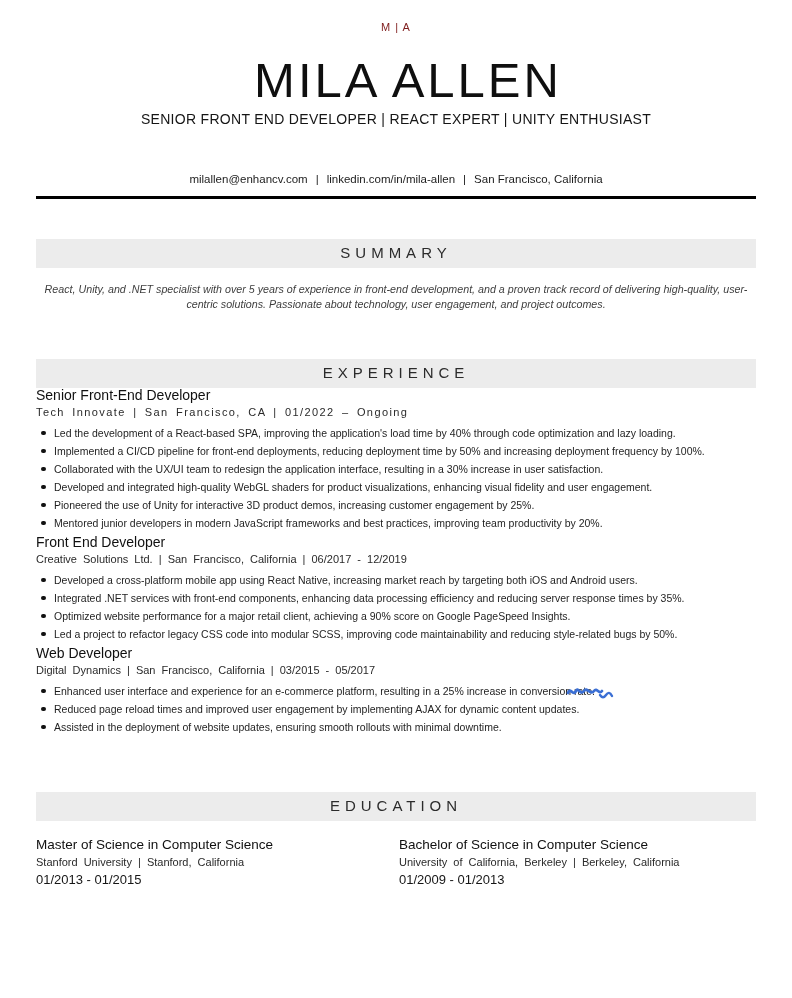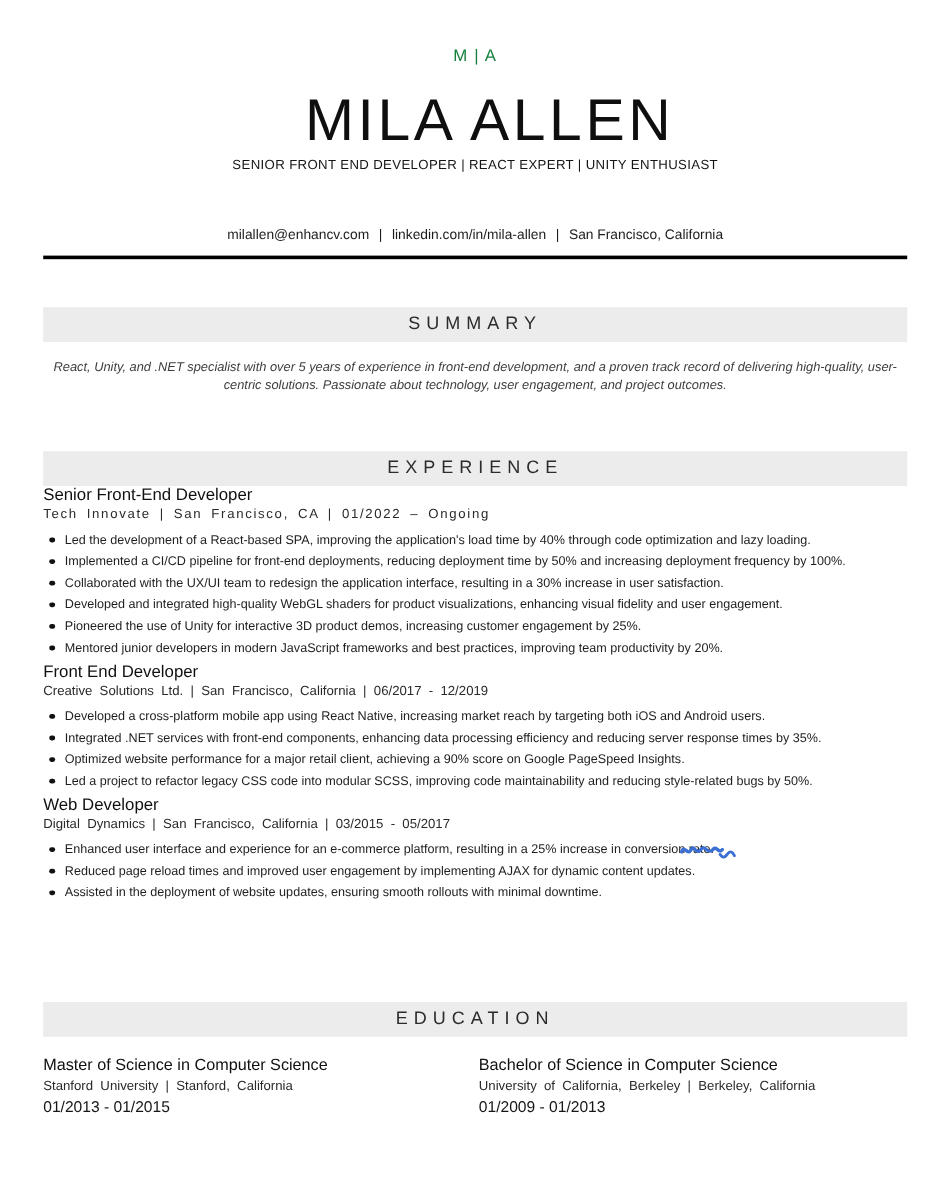--- a/index.html
+++ b/index.html
@@ -8,40 +8,40 @@
     width:792px; height:998px;
     background:#ffffff;
     font-family:"Liberation Sans", sans-serif;
     color:#1a1a1a;
     overflow:hidden;
   }
   .inner { padding:0 36px; }
 
   
   .monogram {
-    padding-top:38px;
-    text-align:center;
-    font-size:14px;
+    padding-top:21px;
+    text-align:center;
+    font-size:11px;
     letter-spacing:1px;
-    color:#15803d;
+    color:#7f1d1d;
   }
   .name {
     margin:23px 0 0;
     text-align:center;
     font-size:49px;
     font-weight:400;
     letter-spacing:3px;
     line-height:1;
     color:#0f0f0f;
     padding-left:24px;
   }
   .tagline {
     margin-top:6px;
     text-align:center;
-    font-size:11px;
+    font-size:14px;
     letter-spacing:0.3px;
     color:#151515;
   }
   .contact {
     margin-top:46px;
     text-align:center;
     font-size:11.5px;
     color:#1c1c1c;
   }
   .contact .sep { margin:0 8px; color:#1c1c1c; }
@@ -57,21 +57,21 @@
     background:#ececec;
     height:29px;
     line-height:27px;
     text-align:center;
     font-size:15px;
     letter-spacing:5px;
     color:#2b2b2b;
   }
   .bar-summary   { margin-top:40px; }
   .bar-experience{ margin-top:47px; }
-  .bar-education { margin-top:84px; }
+  .bar-education { margin-top:58px; }
 
   
   .summary-text {
     margin:14px auto 0;
     width:718px;
     font-style:italic;
     font-size:10.7px;
     line-height:1.38;
     text-align:center;
     color:#3e3e3e;

